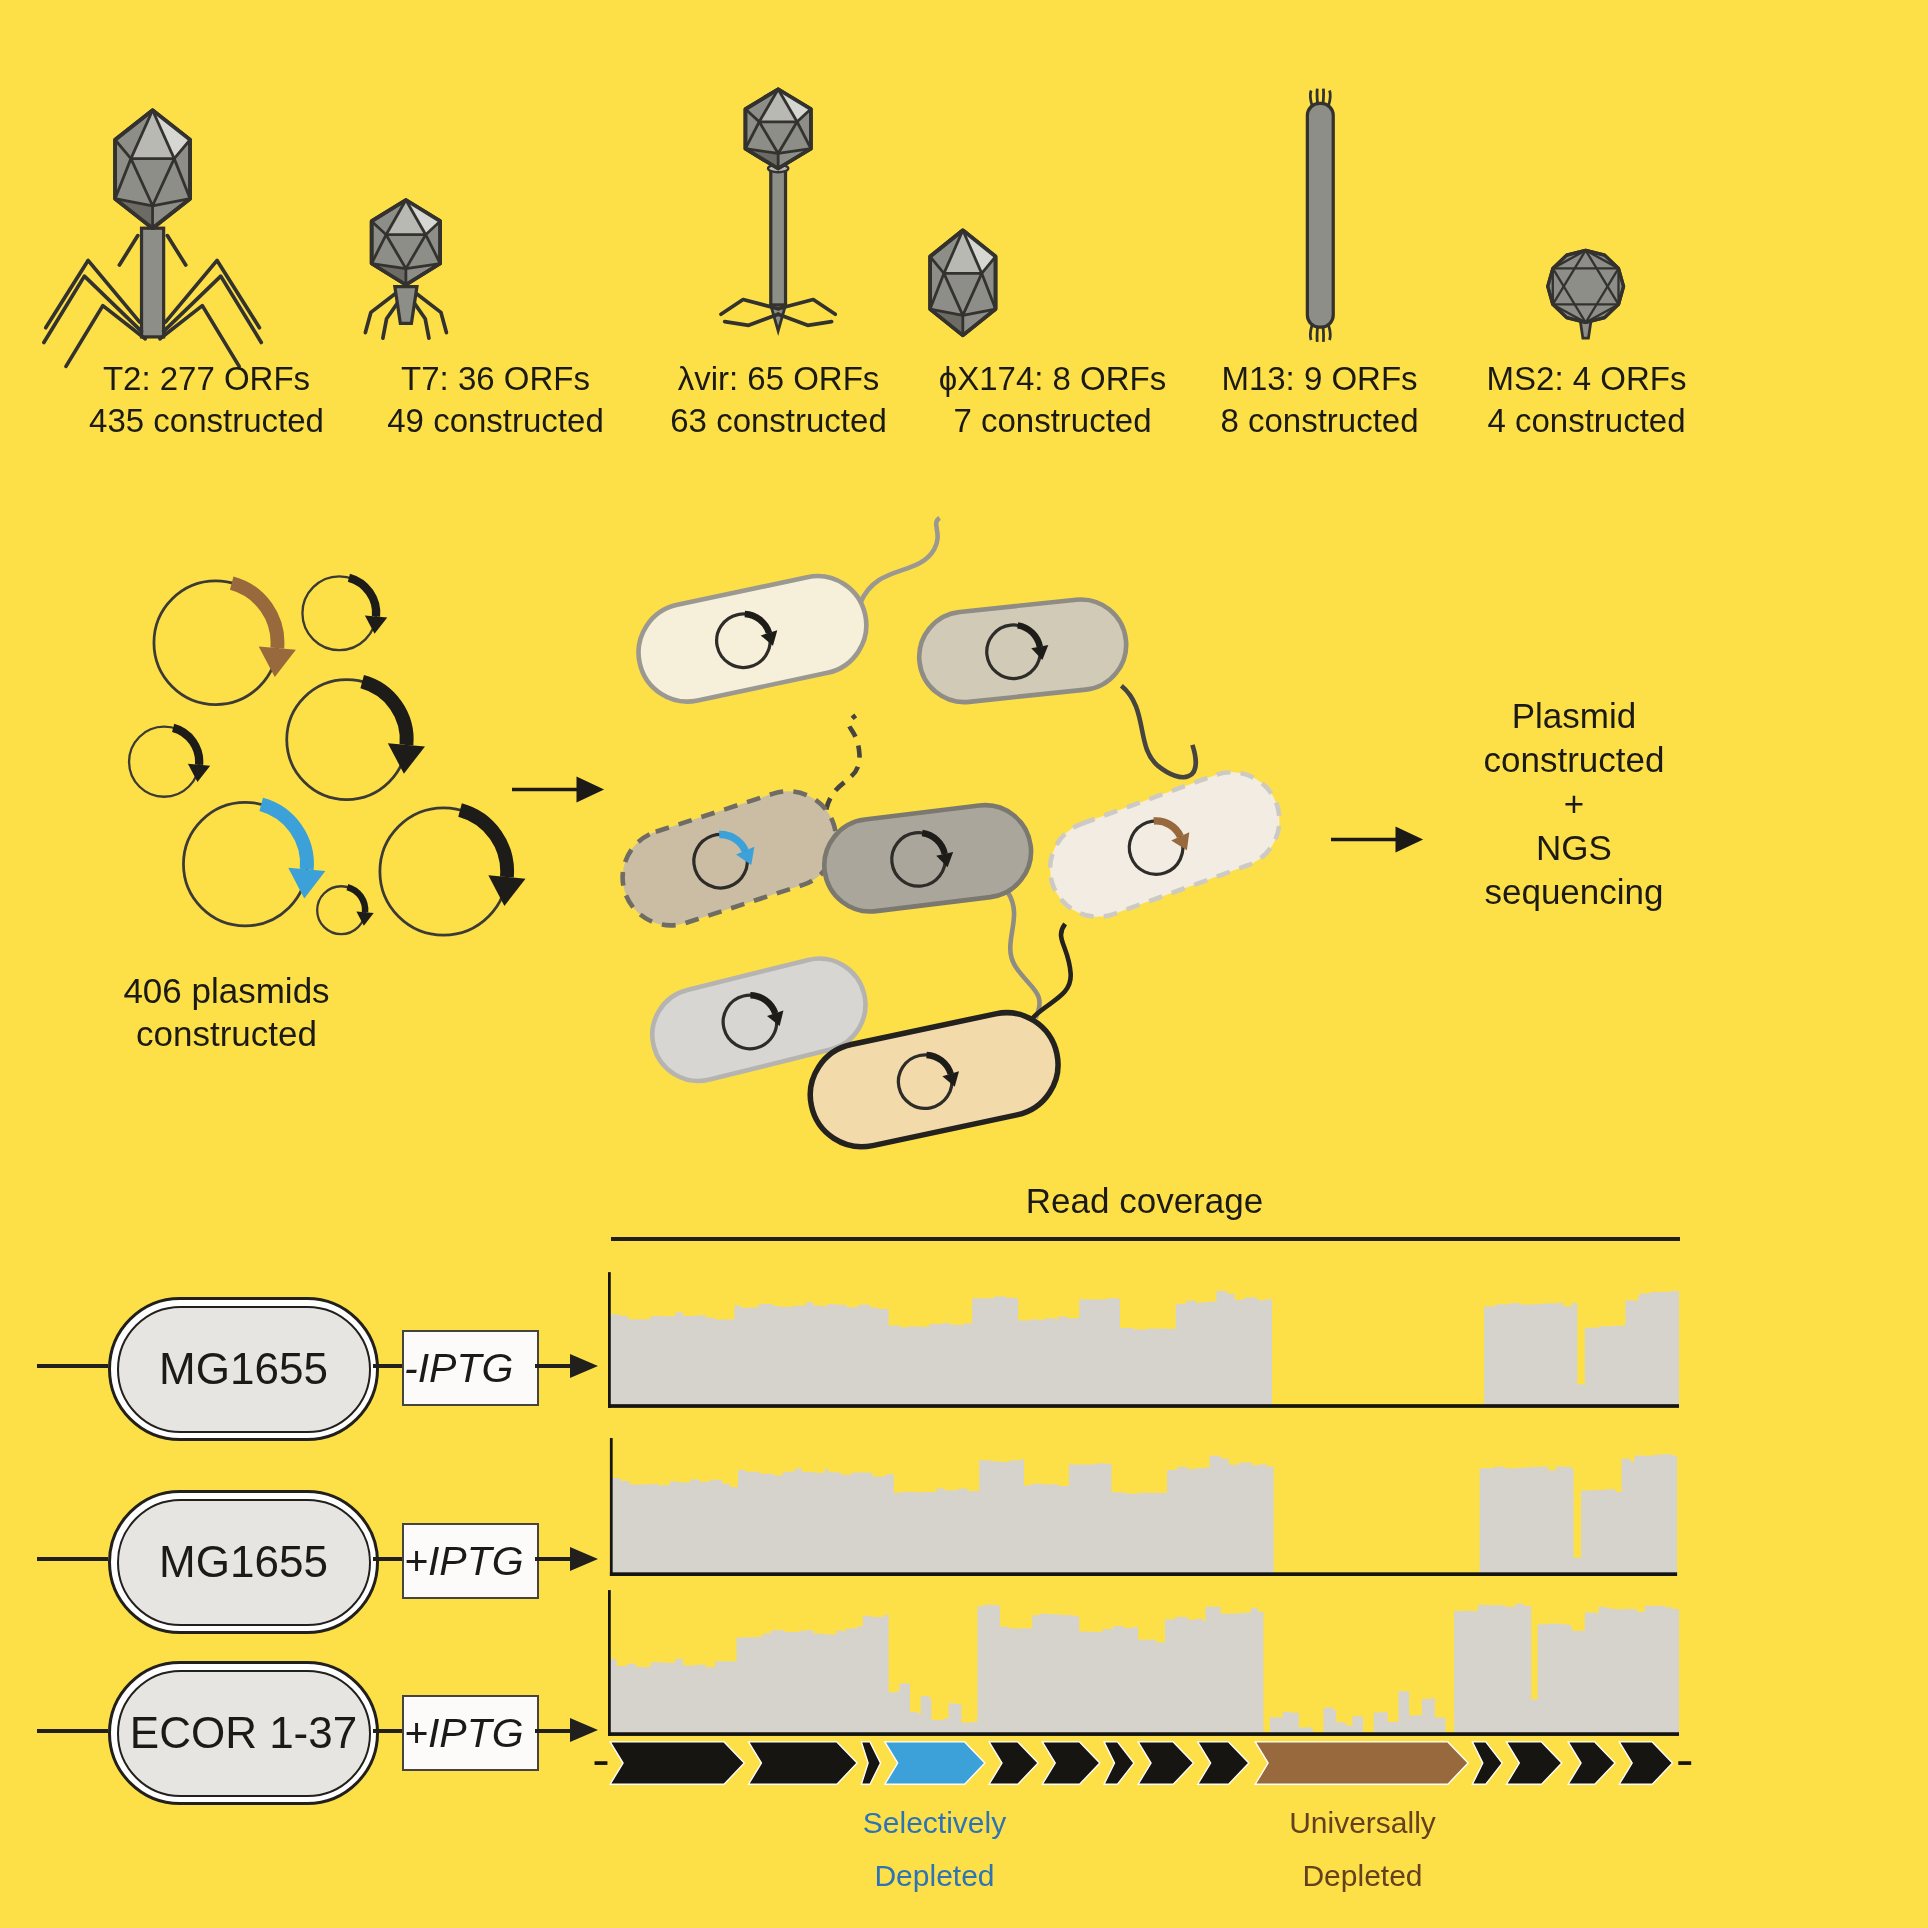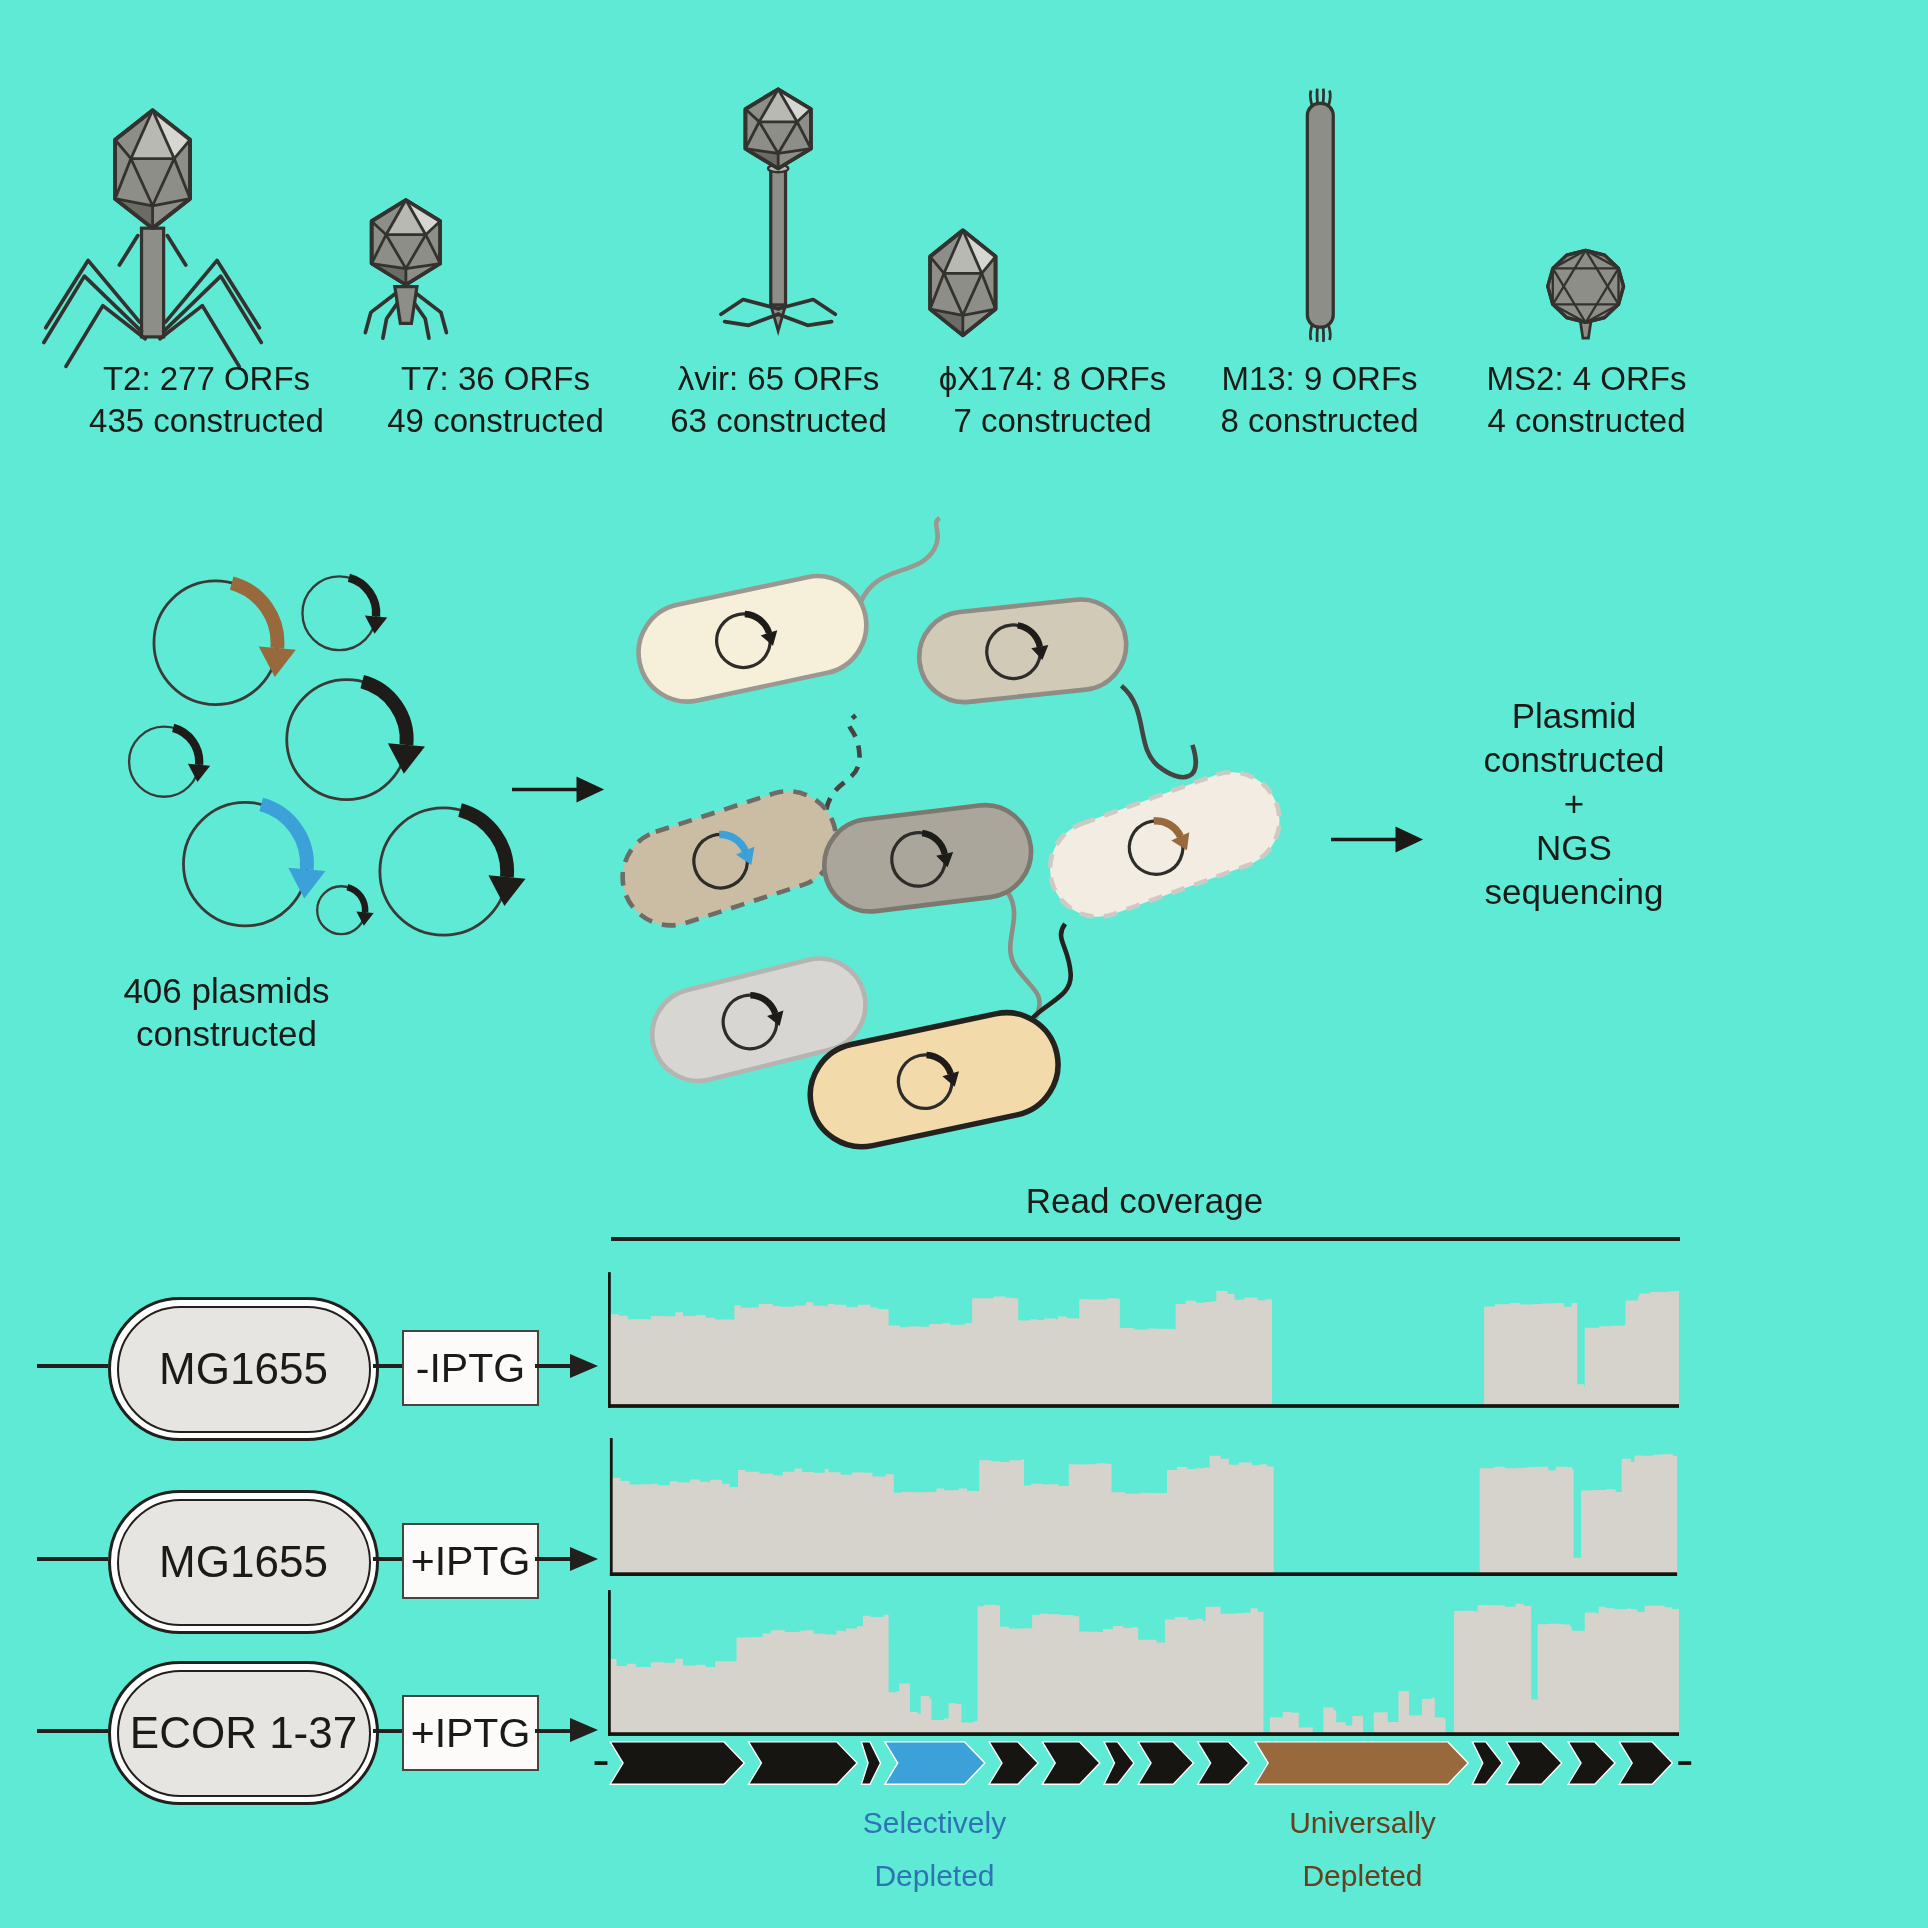--- a/index.html
+++ b/index.html
@@ -1,30 +1,30 @@
 <!DOCTYPE html>
 <html style="font-size:14.8px"><head>
 <meta charset="utf-8">
 <style>
   html,body{margin:0;padding:0;background:#ffffff;}
-  .canvas{position:relative;width:1929px;height:1929px;background:#5eead4;
+  .canvas{position:relative;width:1929px;height:1929px;background:#fde047;
           font-family:"Liberation Sans", sans-serif;color:#1b1a17;overflow:hidden;}
   .abs{position:absolute;}
   .phage-label{position:absolute;top:358px;width:277px;text-align:center;
                font-size:33px;line-height:42px;}
   .caption{position:absolute;text-align:center;font-size:35px;line-height:43px;}
   .ngs-text{position:absolute;text-align:center;font-size:35px;line-height:44px;}
   .rc-title{position:absolute;text-align:center;font-size:35px;}
   .hline{position:absolute;height:3.7px;background:#21201c;}
   .pill{position:absolute;border:3.7px solid #21201c;border-radius:78px;background:#ffffff;}
   .pill .inner{position:absolute;inset:5.5px;border:2.8px solid #21201c;border-radius:69px;
                background:#e6e5e2;display:flex;align-items:center;justify-content:center;
                font-size:44px;}
   .iptg{position:absolute;border:2.8px solid #45443f;background:#fcfbf9;display:flex;
-        align-items:center;justify-content:center;font-size:41px;}
+        align-items:center;font-size:41px;font-style:italic;}
   .tri{position:absolute;width:0;height:0;border-left:28px solid #21201c;
        border-top:12px solid transparent;border-bottom:12px solid transparent;}
   .dep-label{position:absolute;width:373px;text-align:center;font-size:30px;line-height:53px;}
 </style>
 </head>
 <body>
 
 <div class="canvas">
 
   <svg id="phage0" class="abs" style="left:42px;top:90px" width="258" height="281" viewBox="0 0 280 305">

